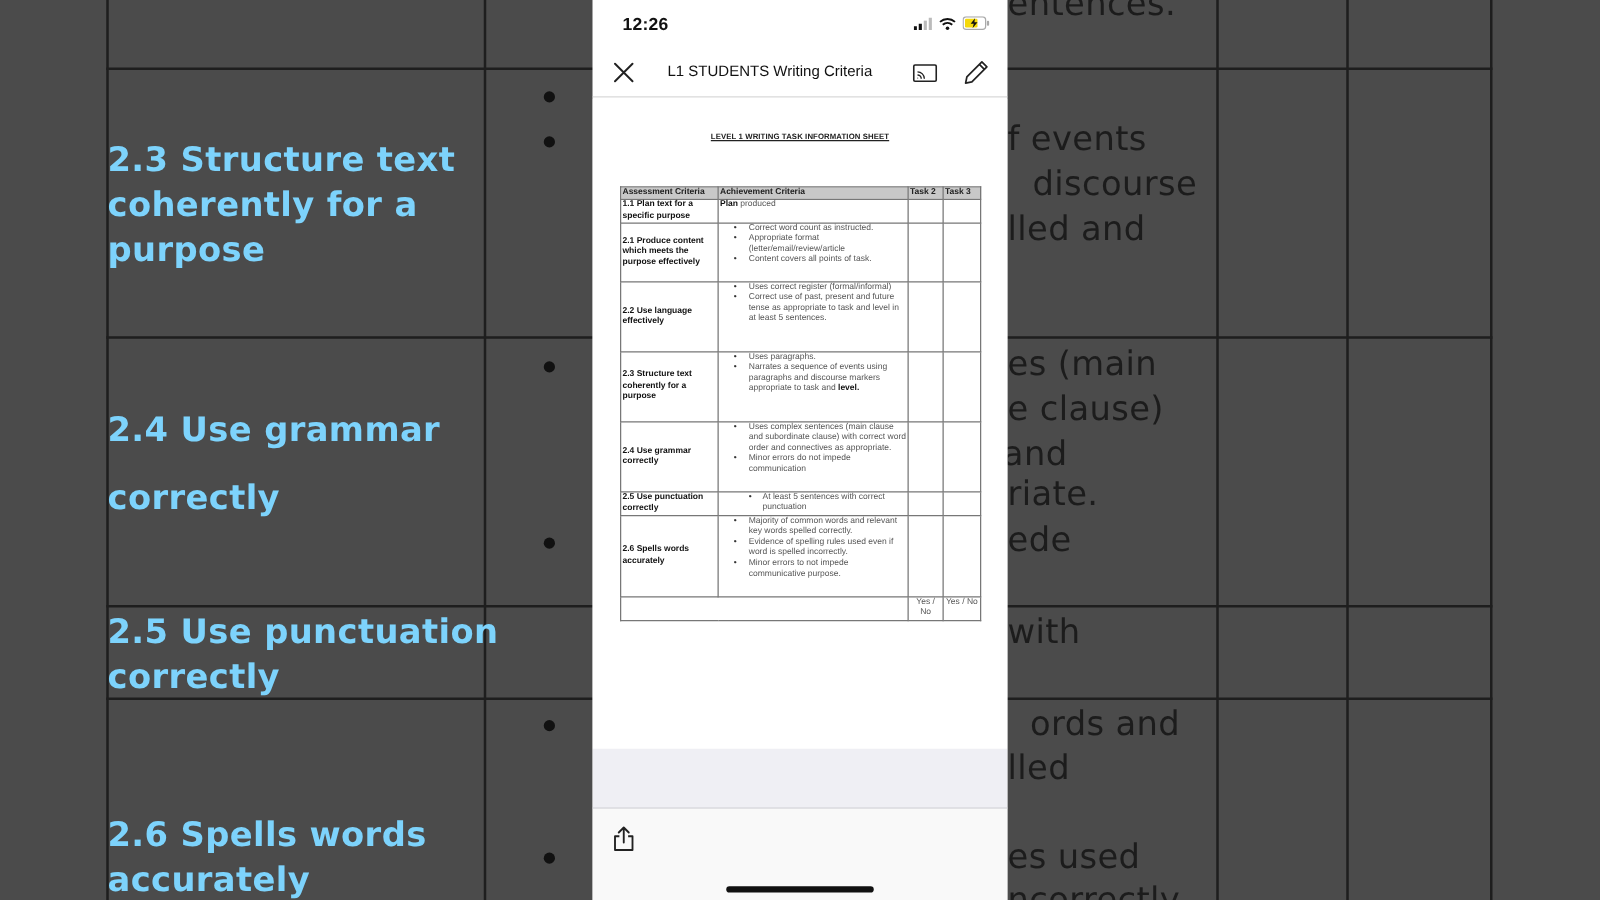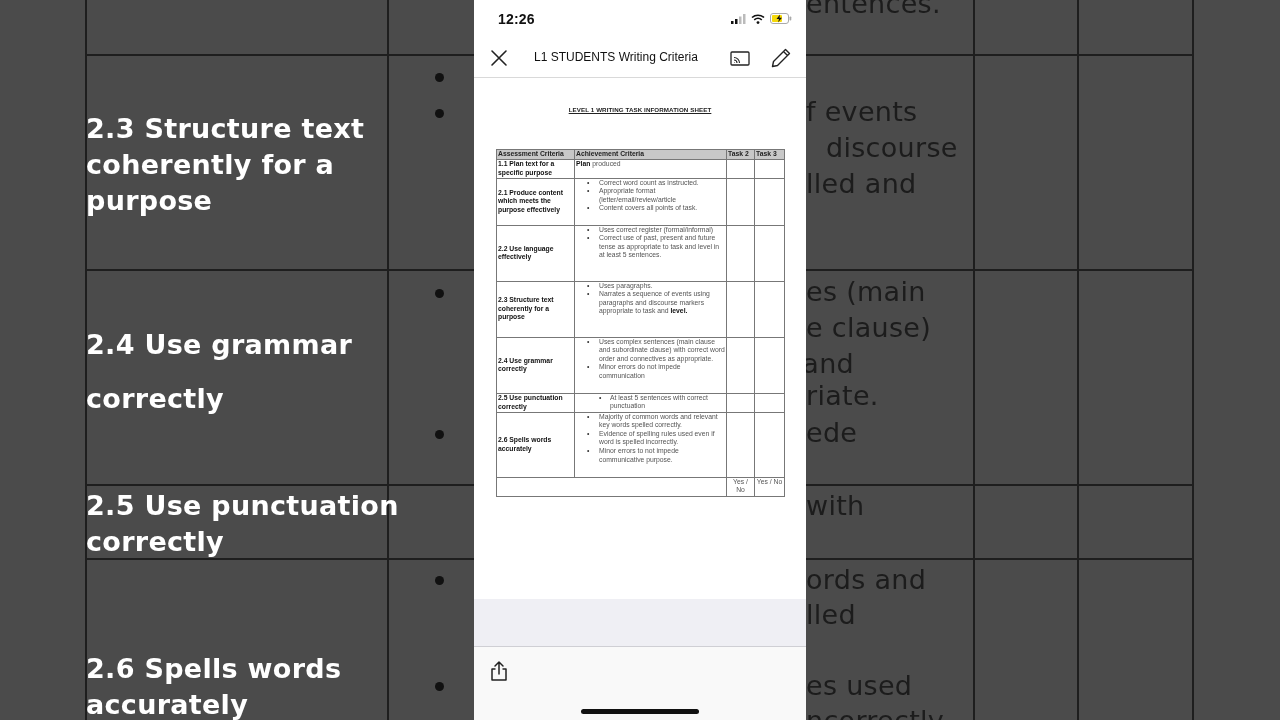--- a/index.html
+++ b/index.html
@@ -2,21 +2,21 @@
 <html><head>
 <meta charset="utf-8">
 <style>
   * { box-sizing: border-box; margin: 0; padding: 0; }
   html, body { width: 1280px; height: 720px; overflow: hidden; background: #4a4a4a; }
   body { position: relative; font-family: "Liberation Sans", sans-serif; }
 
   
   .bg { position: absolute; inset: 0; background: #4b4b4b; overflow: hidden; }
   .bg-line { position: absolute; background: #1e1e1e; }
-  .bg-text { position: absolute; color: #ffffff; font-family: "DejaVu Sans", sans-serif; font-weight: bold; font-size: 27px; line-height: 36px; letter-spacing: 0.3px; }
+  .bg-text { position: absolute; color: #7dd3fc; font-family: "DejaVu Sans", sans-serif; font-weight: bold; font-size: 27px; line-height: 36px; letter-spacing: 0.3px; }
   .bg-text.light { font-weight: normal; color: #1c1c1c; }
   .bg-dot { position: absolute; width: 9px; height: 9px; border-radius: 50%; background: #111; }
 
   
   .phone { position: absolute; left: 474px; top: 0; width: 332px; height: 720px; background: #fff; overflow: hidden; }
   .status { position: absolute; top: 0; left: 0; width: 100%; height: 38px; }
   .status-time { position: absolute; left: 24px; top: 11px; font-size: 14px; font-weight: bold; color: #111; letter-spacing: 0.2px; }
   .status-icons { position: absolute; right: 14px; top: 13px; display: flex; align-items: center; gap: 5px; }
   .navbar { position: absolute; top: 38px; left: 0; width: 100%; height: 40px; border-bottom: 1px solid #d9d9d9; }
   .nav-close { position: absolute; left: 14px; top: 9px; width: 22px; height: 22px; }
@@ -81,21 +81,21 @@
   <div class="bg-text light" style="left:806px;top:-14px;">entences.</div>
   <div class="bg-text light" style="left:806px;top:94px;">f events</div>
   <div class="bg-text light" style="left:806px;top:130px;margin-left:20px;">discourse</div>
   <div class="bg-text light" style="left:806px;top:166px;"> lled and</div>
   <div class="bg-text light" style="left:806px;top:274px;text-align:right;">es (main</div>
   <div class="bg-text light" style="left:806px;top:310px;">e clause)</div>
   <div class="bg-text light" style="left:782px;top:346px;">r and</div>
   <div class="bg-text light" style="left:806px;top:378px;">riate.</div>
   <div class="bg-text light" style="left:806px;top:415px;">ede</div>
   <div class="bg-text light" style="left:806px;top:488px;"> with</div>
-  <div class="bg-text light" style="left:806px;top:562px;">ords and</div>
+  <div class="bg-text light" style="left:824px;top:562px;">ords and</div>
   <div class="bg-text light" style="left:806px;top:597px;">lled</div>
   <div class="bg-text light" style="left:806px;top:668px;">es used</div>
   <div class="bg-text light" style="left:806px;top:703px;">ncorrectly</div>
 </div>
 
 <div class="phone">
 
   <div class="status">
     <span class="status-time">12:26</span>
     <div class="status-icons">

